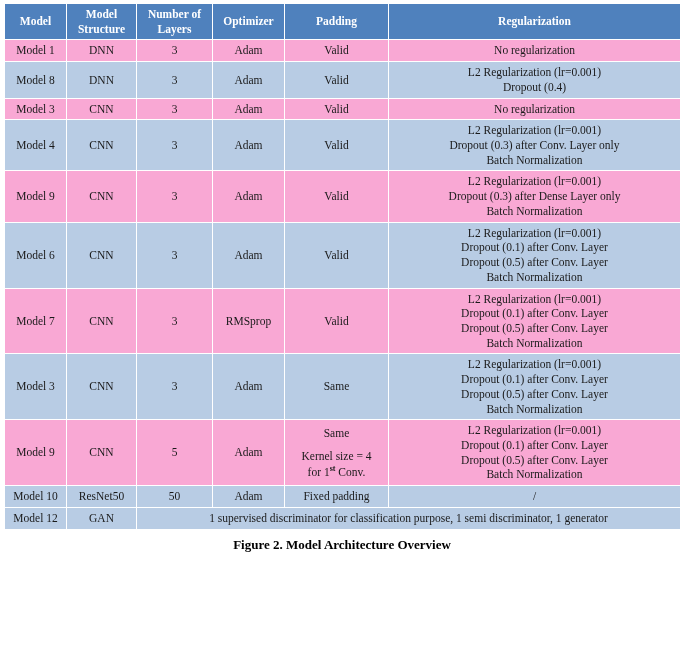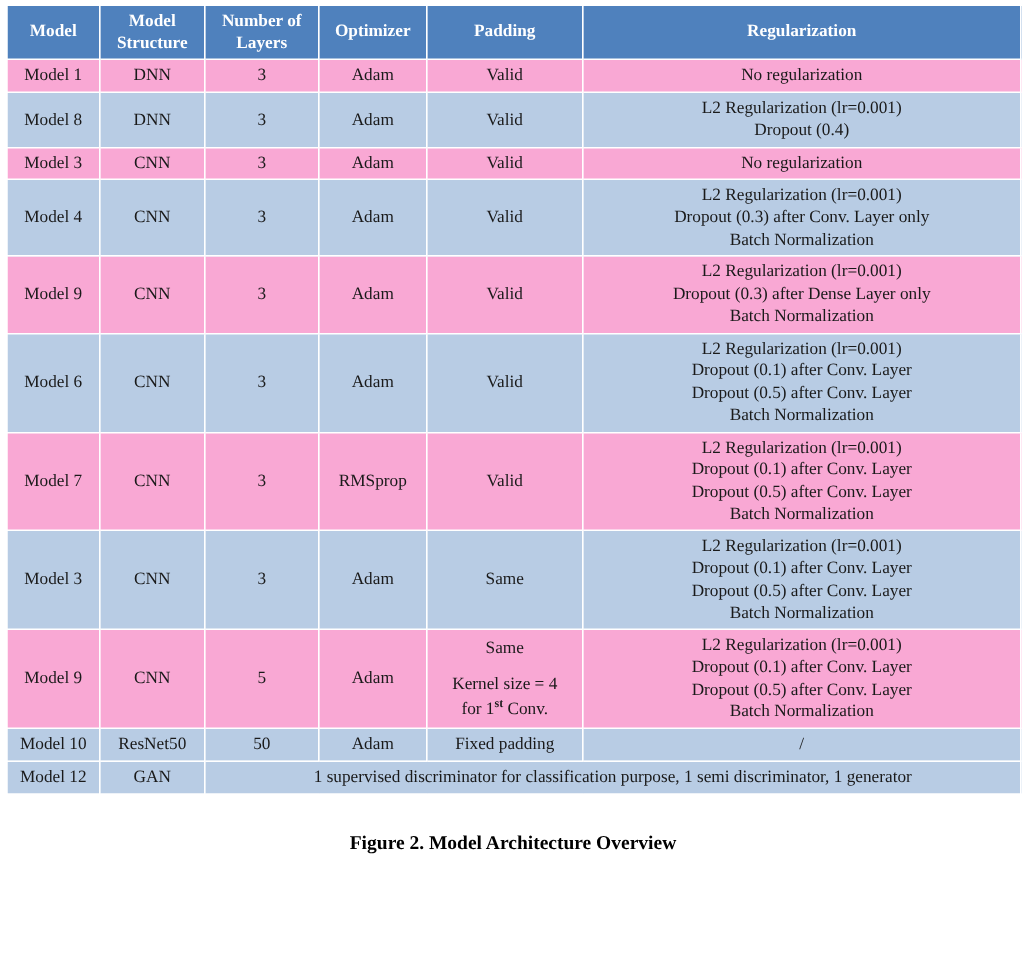--- a/index.html
+++ b/index.html
@@ -52,21 +52,21 @@
     display: block;
   }
   .cell-sub {
     margin-top: 9px;
   }
   .caption {
     text-align: center;
     font-size: 13px;
     font-weight: bold;
     font-family: "Liberation Serif", serif;
-    margin-top: 24px;
+    margin-top: 7px;
     color: #000000;
   }
   sup { font-size: 8px; vertical-align: super; font-weight: bold; }
   col.c0 { width: 62px; }
   col.c1 { width: 70px; }
   col.c2 { width: 76px; }
   col.c3 { width: 72px; }
   col.c4 { width: 104px; }
   col.c5 { width: 292px; }
 </style>

